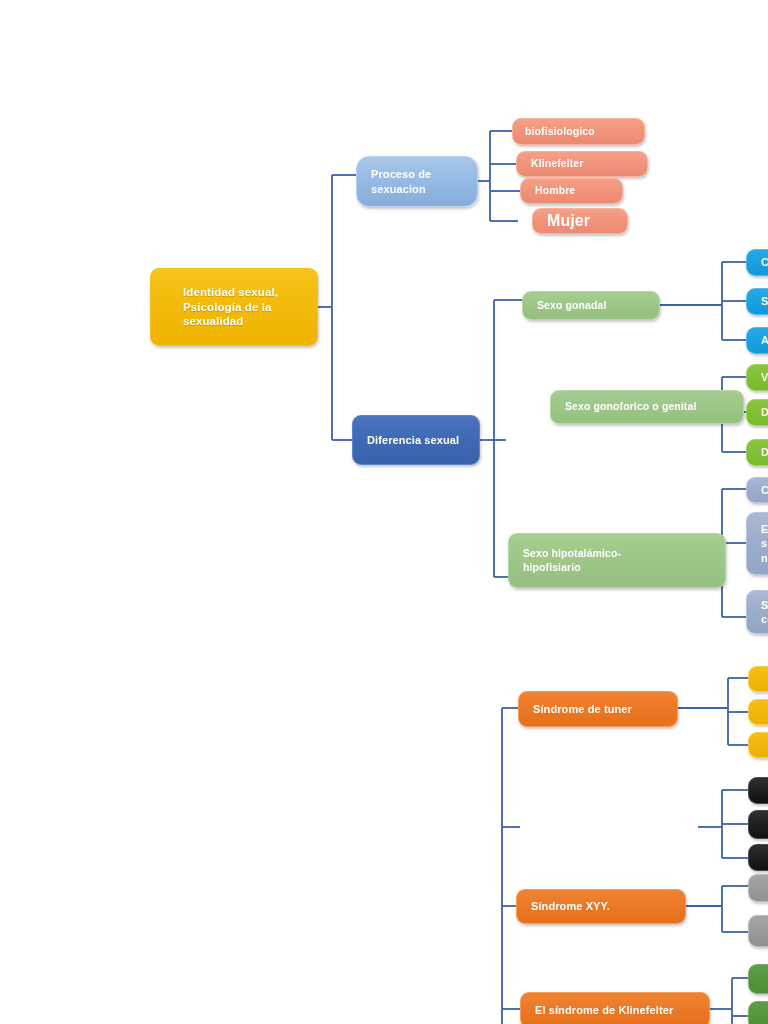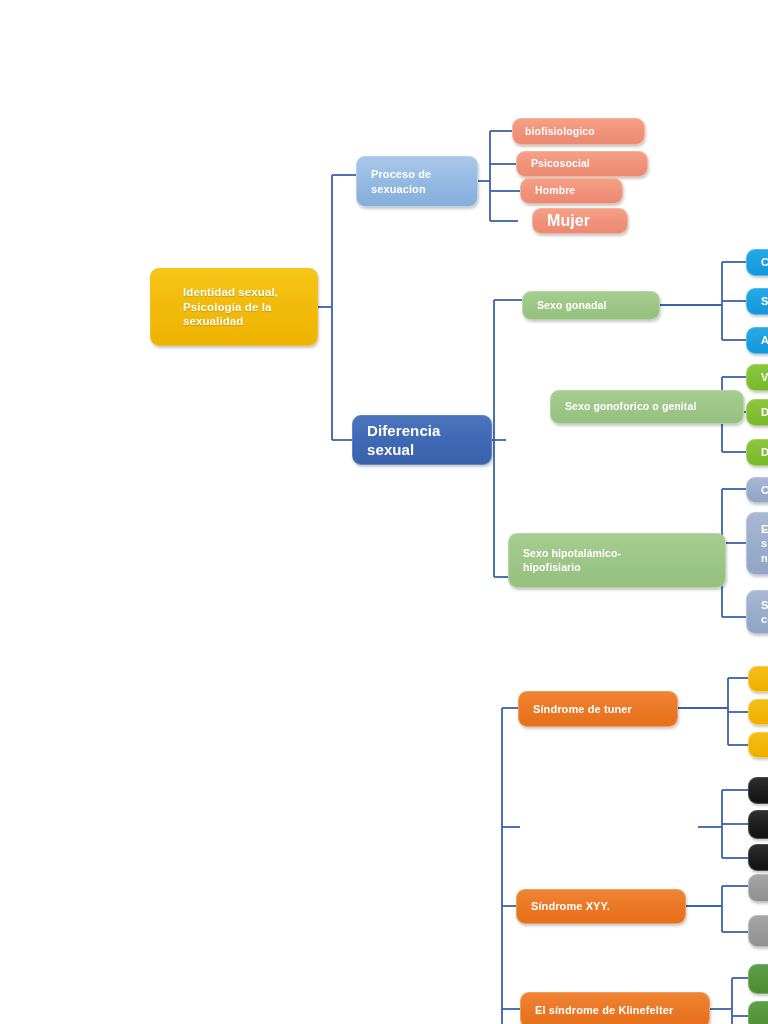--- a/index.html
+++ b/index.html
@@ -50,20 +50,21 @@
   
   .n-root {
     background: linear-gradient(180deg,#f5c518 0%,#f2bb0c 45%,#efb300 100%);
     border-color: #f3c21c;
     text-shadow: 0 1px 1px rgba(150,110,0,0.45);
     padding-left: 32px;
   }
   .n-lightblue {
     background: linear-gradient(180deg,#a9c7e8 0%,#93b8e2 55%,#86aeda 100%);
     border-color: #b7d0ec;
+    border-radius: 13px;
   }
   .n-darkblue {
     background: linear-gradient(180deg,#4a75bd 0%,#3f68b4 55%,#3a61ab 100%);
     border-color: #5c84c6;
   }
   .n-salmon {
     background: linear-gradient(180deg,#f4a186 0%,#f0917a 55%,#ec8a72 100%);
     border-color: #f7b29c;
   }
   .n-green {
@@ -187,32 +188,32 @@
   <div class="node n-lightblue" style="left:356px; top:156px; width:122px; height:51px; font-size:11px;">
     <span>Proceso de
 sexuacion</span>
   </div>
 
   <div class="node n-salmon" style="left:512px; top:118px; width:133px; height:27px; font-size:10.5px;padding-left:12px;">
     <span>biofisiologico</span>
   </div>
 
   <div class="node n-salmon" style="left:516px; top:151px; width:132px; height:26px; font-size:10.5px;">
-    <span>Psicosocial</span>
+    <span>Klinefelter</span>
   </div>
 
   <div class="node n-salmon" style="left:520px; top:178px; width:103px; height:26px; font-size:10.5px;">
     <span>Hombre</span>
   </div>
 
   <div class="node n-salmon" style="left:532px; top:208px; width:96px; height:26px; font-size:16px;">
     <span>Mujer</span>
   </div>
 
-  <div class="node n-darkblue" style="left:352px; top:415px; width:140px; height:50px; font-size:15px;">
+  <div class="node n-darkblue" style="left:352px; top:415px; width:128px; height:50px; font-size:11px;">
     <span>Diferencia sexual</span>
   </div>
 
   <div class="node n-green" style="left:522px; top:291px; width:138px; height:29px; font-size:10.5px;">
     <span>Sexo gonadal</span>
   </div>
 
   <div class="node n-green" style="left:506px; top:390px; width:194px; height:34px; font-size:10.5px;margin-left:44px;">
     <span>Sexo gonoforico o genital</span>
   </div>

